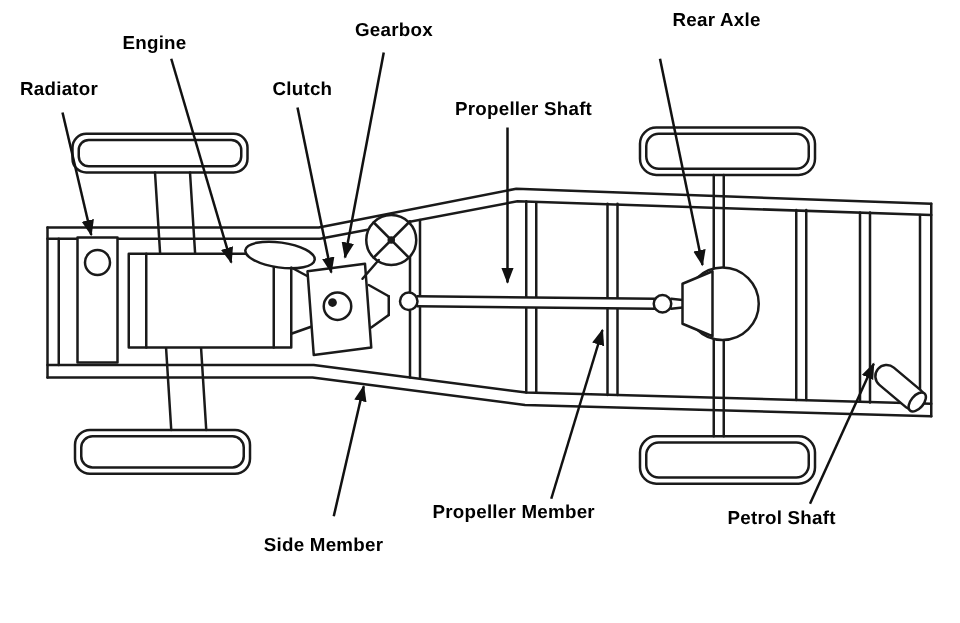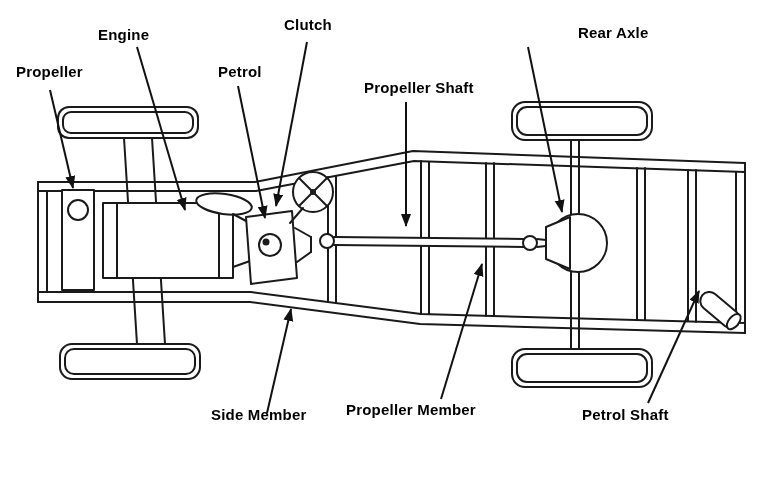--- a/index.html
+++ b/index.html
@@ -19,22 +19,22 @@
     font-size: 15px;
     color: #000000;
     white-space: nowrap;
     letter-spacing: 0.2px;
   }
   .lbl-radiator   { left: 16px;  top: 63px;  }
   .lbl-engine     { left: 98px; top: 26px;  }
   .lbl-clutch     { left: 218px; top: 63px;  }
   .lbl-gearbox    { left: 284px; top: 16px;  }
   .lbl-propeller  { left: 364px; top: 79px;  }
-  .lbl-rearaxle   { left: 538px; top: 24px; margin-left: 40px;  }
-  .lbl-sidemember { left: 211px; top: 406px; }
+  .lbl-rearaxle   { left: 538px; top: 8px;  }
+  .lbl-sidemember { left: 211px; top: 428px; }
   .lbl-horizontal { left: 346px; top: 401px; }
   .lbl-petrol     { left: 582px; top: 406px; }
 </style>
 </head>
 <body>
 
 <div class="stage">
 
   <svg width="768" height="498" viewBox="0 0 768 498">
     <defs>
@@ -153,23 +153,23 @@
       <line x1="238" y1="86" x2="265" y2="218" marker-end="url(#arrow)"></line>
       <line x1="307" y1="42" x2="276" y2="206" marker-end="url(#arrow)"></line>
       <line x1="406" y1="102" x2="406" y2="226" marker-end="url(#arrow)"></line>
       <line x1="528" y1="47" x2="562" y2="212" marker-end="url(#arrow)"></line>
       <line x1="267" y1="413" x2="291" y2="309" marker-end="url(#arrow)"></line>
       <line x1="441" y1="399" x2="482" y2="264" marker-end="url(#arrow)"></line>
       <line x1="648" y1="403" x2="699" y2="291" marker-end="url(#arrow)"></line>
     </g>
   </svg>
 
-  <div class="lbl lbl-radiator">Propeller</div>
+  <div class="lbl lbl-radiator">Radiator</div>
   <div class="lbl lbl-engine">Engine</div>
-  <div class="lbl lbl-clutch">Petrol</div>
-  <div class="lbl lbl-gearbox">Clutch</div>
+  <div class="lbl lbl-clutch">Clutch</div>
+  <div class="lbl lbl-gearbox">Gearbox</div>
   <div class="lbl lbl-propeller">Propeller Shaft</div>
   <div class="lbl lbl-rearaxle">Rear Axle</div>
   <div class="lbl lbl-sidemember">Side Member</div>
   <div class="lbl lbl-horizontal">Propeller Member</div>
   <div class="lbl lbl-petrol">Petrol Shaft</div>
 
 </div>
 
 </body></html>

